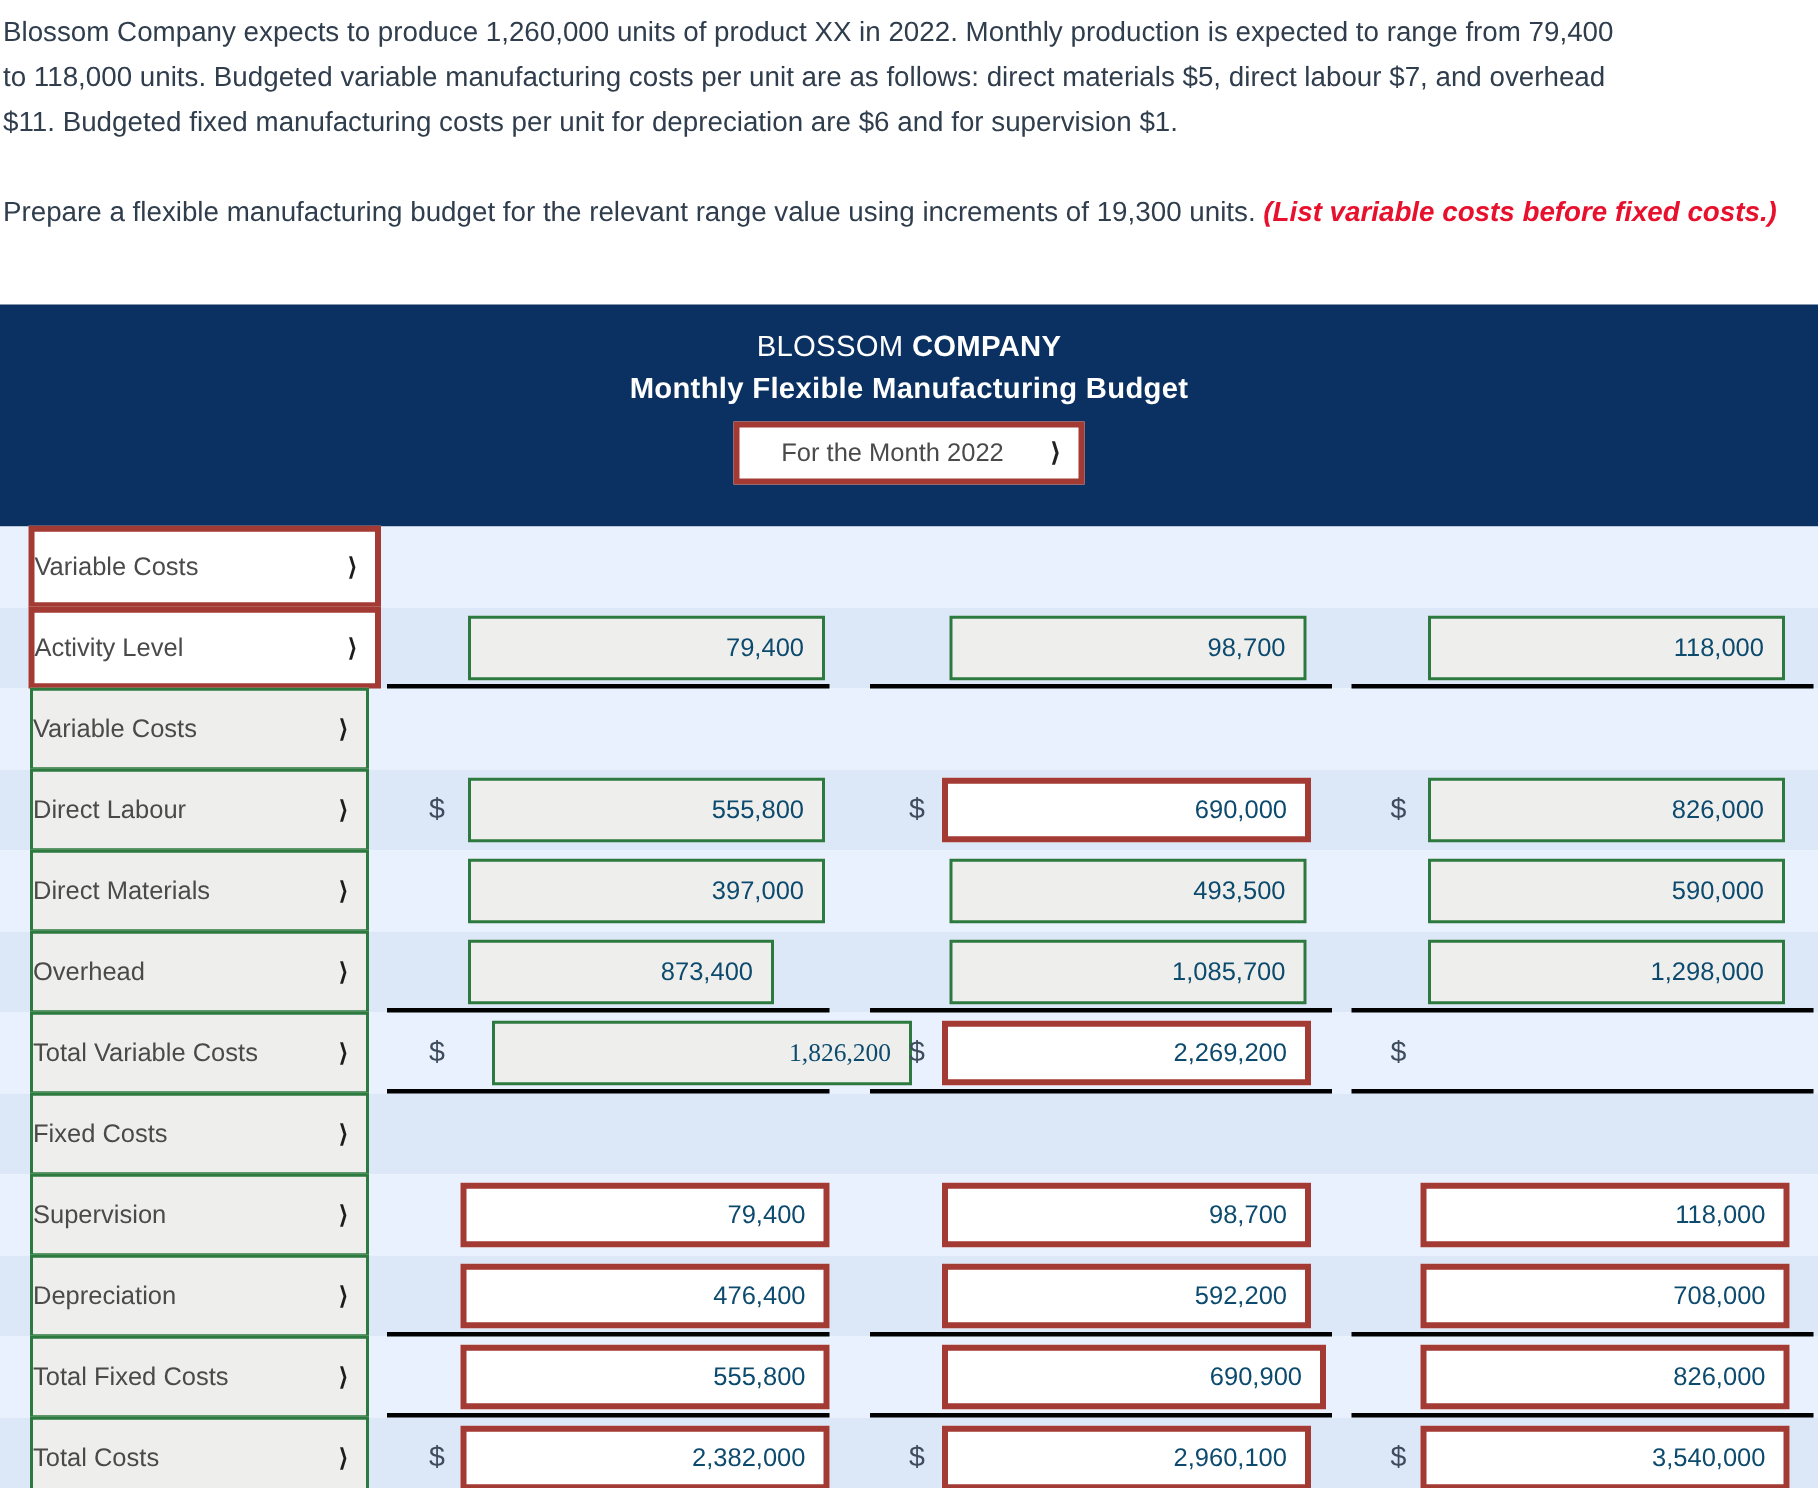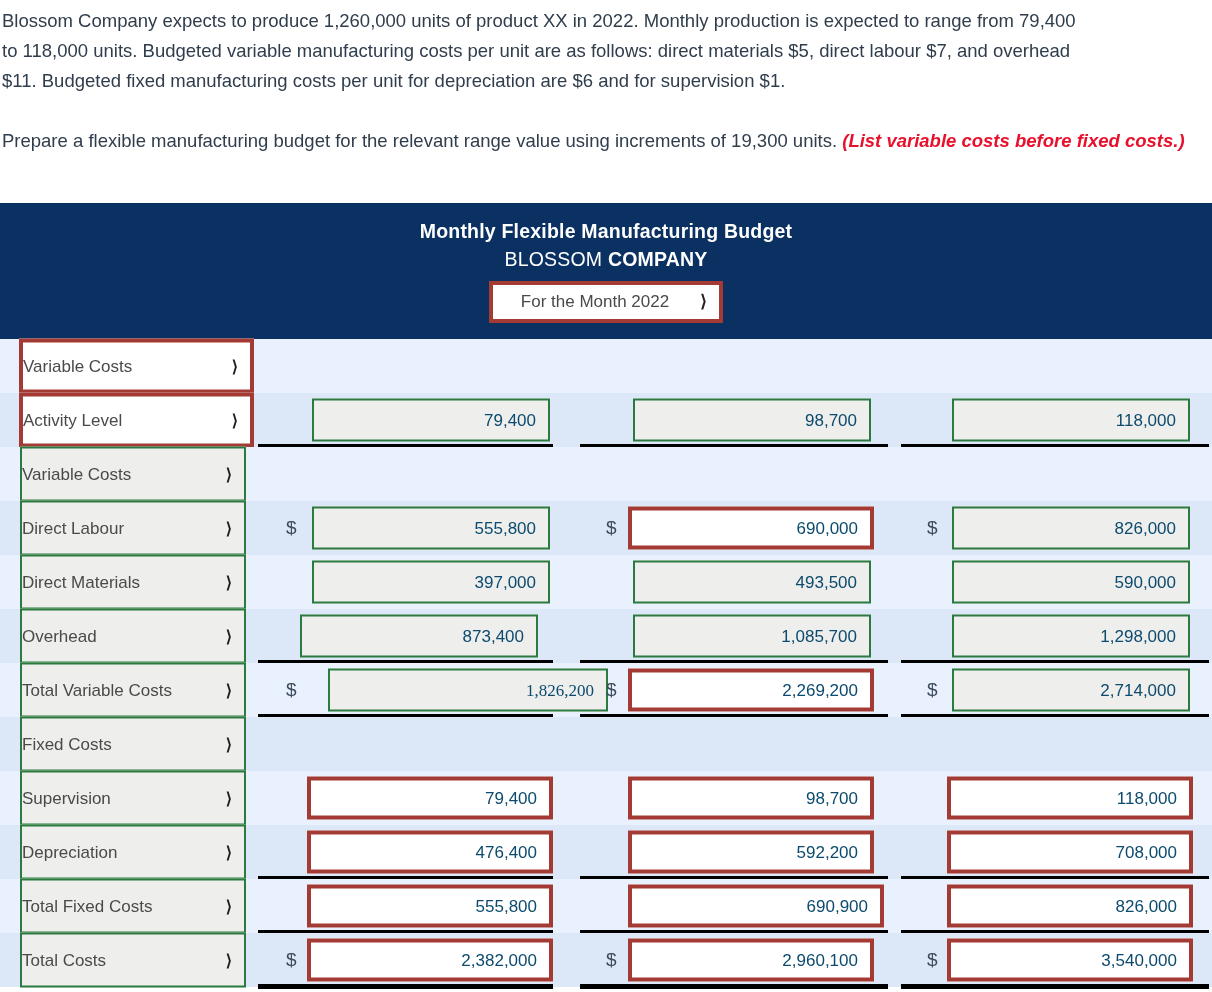--- a/index.html
+++ b/index.html
@@ -44,21 +44,21 @@
   }
   .bt-title-line {
     font-size: 19.5px;
     line-height: 28px;
     letter-spacing: .2px;
   }
   .bt-title-line .b { font-weight: bold; }
   .bt-title-line.l2 { font-weight: bold; font-size: 19.5px; }
 
   .month-select-wrap {
-    margin: 8px auto 0 auto;
+    margin: 8px auto 12px auto;
     width: 234px;
   }
   .sel {
     position: relative;
     display: block;
     width: 100%;
     height: 42px;
     background: #ffffff;
     border: 4px solid #a33a33;
     color: #4a4a4a;
@@ -165,22 +165,22 @@
   <p>Blossom Company expects to produce 1,260,000 units of product XX in 2022. Monthly production is expected to range from 79,400</p>
   <p>to 118,000 units. Budgeted variable manufacturing costs per unit are as follows: direct materials $5, direct labour $7, and overhead</p>
   <p>$11. Budgeted fixed manufacturing costs per unit for depreciation are $6 and for supervision $1.</p>
   <div class="para-gap"></div>
   <p id="prep-line"><span>Prepare a flexible manufacturing budget for the relevant range value using increments of 19,300 units. </span><span class="emph-red">(List variable costs before fixed costs.)</span></p>
 </div>
 
 <div id="budget">
 
   <div class="bt-header">
+    <div class="bt-title-line"><span>BLOSSOM </span><span class="b">COMPANY</span></div>
     <div class="bt-title-line l2">Monthly Flexible Manufacturing Budget</div>
-    <div class="bt-title-line"><span>BLOSSOM </span><span class="b">COMPANY</span></div>
     <div class="month-select-wrap">
       <div class="sel">
         <span>For the Month 2022</span>
         <span class="chev">⟩</span>
       </div>
     </div>
   </div>
 
   <div id="rows-host">
       <div class="row alt-a">
@@ -226,40 +226,39 @@
         </div>
         <div class="cell green" style="left: 312px; width: 238px;">397,000</div>
         <div class="cell green" style="left: 633px; width: 238px;">493,500</div>
         <div class="cell green" style="left: 952px; width: 238px;">590,000</div>
       </div>
       <div class="row alt-b">
         <div class="lbl-sel green">
           <span>Overhead</span>
           <span class="chev">⟩</span>
         </div>
-        <div class="cell green" style="left: 300px; width: 238px;">873,400</div>
+        <div class="cell green" style="left: 312px; width: 204px;">873,400</div>
         <div class="rule" style="left: 258px; width: 295px;"></div>
         <div class="cell green" style="left: 633px; width: 238px;">1,085,700</div>
         <div class="rule" style="left: 580px; width: 308px;"></div>
         <div class="cell green" style="left: 952px; width: 238px;">1,298,000</div>
         <div class="rule" style="left: 901px; width: 308px;"></div>
       </div>
       <div class="row alt-a">
         <div class="lbl-sel green">
           <span>Total Variable Costs</span>
           <span class="chev">⟩</span>
         </div>
         <span class="dollar" style="left: 286px;">$</span>
         <div class="cell green" style="left: 328px; width: 280px; font-family: Liberation Serif, serif;">1,826,200</div>
         <div class="rule" style="left: 258px; width: 295px;"></div>
         <span class="dollar" style="left: 606px;">$</span>
         <div class="cell red" style="left: 628px; width: 246px;">2,269,200</div>
         <div class="rule" style="left: 580px; width: 308px;"></div>
         <span class="dollar" style="left: 927px;">$</span>
-        <div class="cell green" style="left: 952px; width: 238px;">2,714,000</div>
         <div class="rule" style="left: 901px; width: 308px;"></div>
       </div>
       <div class="row alt-b">
         <div class="lbl-sel green">
           <span>Fixed Costs</span>
           <span class="chev">⟩</span>
         </div>
       </div>
       <div class="row alt-a">
         <div class="lbl-sel green">

